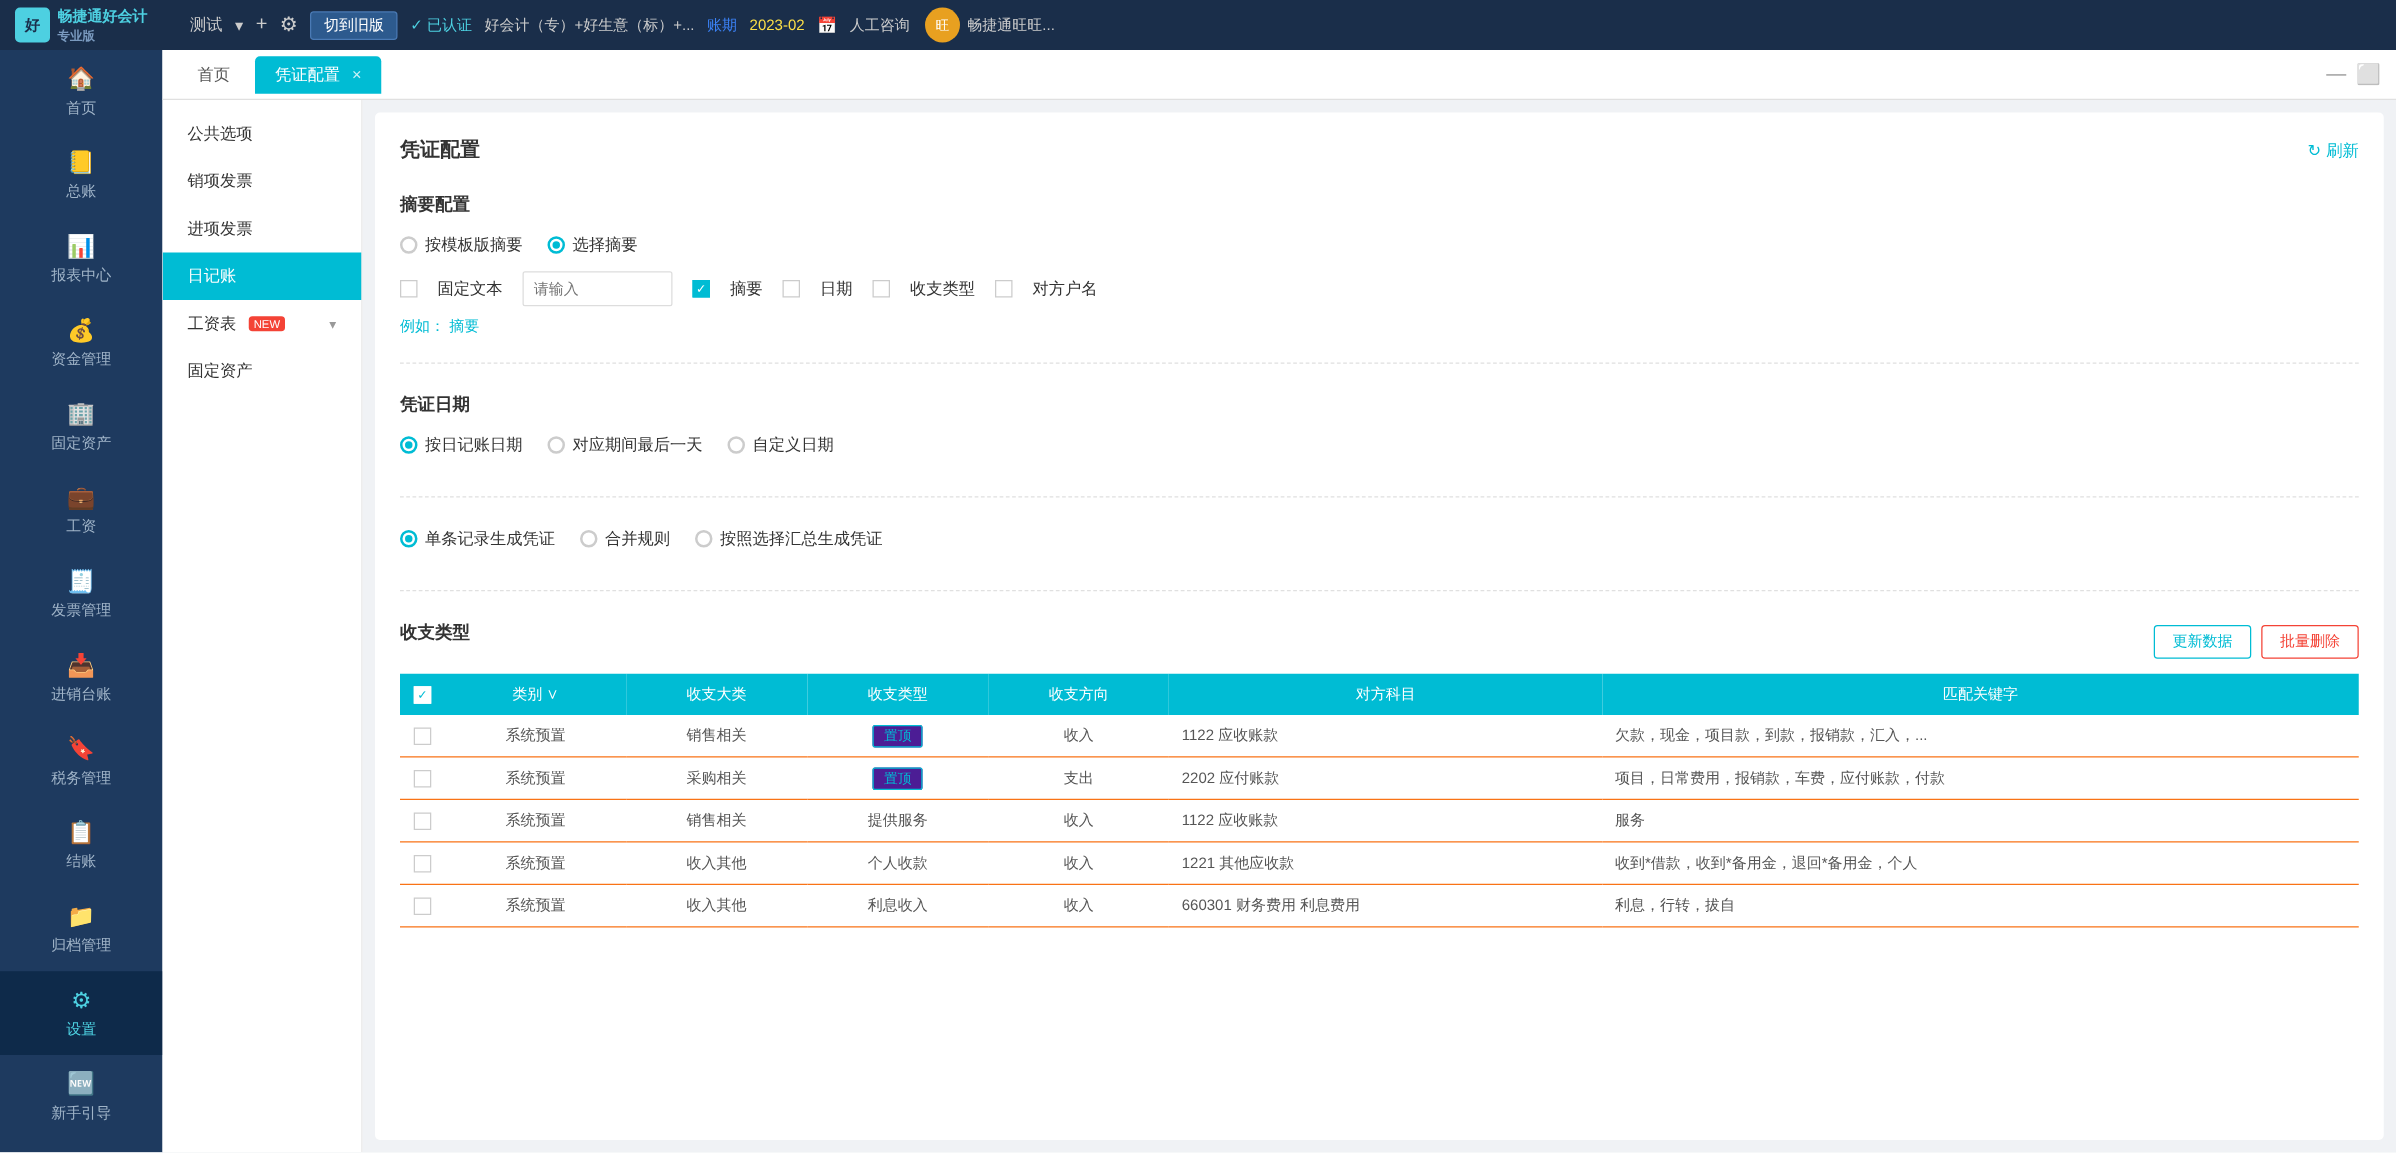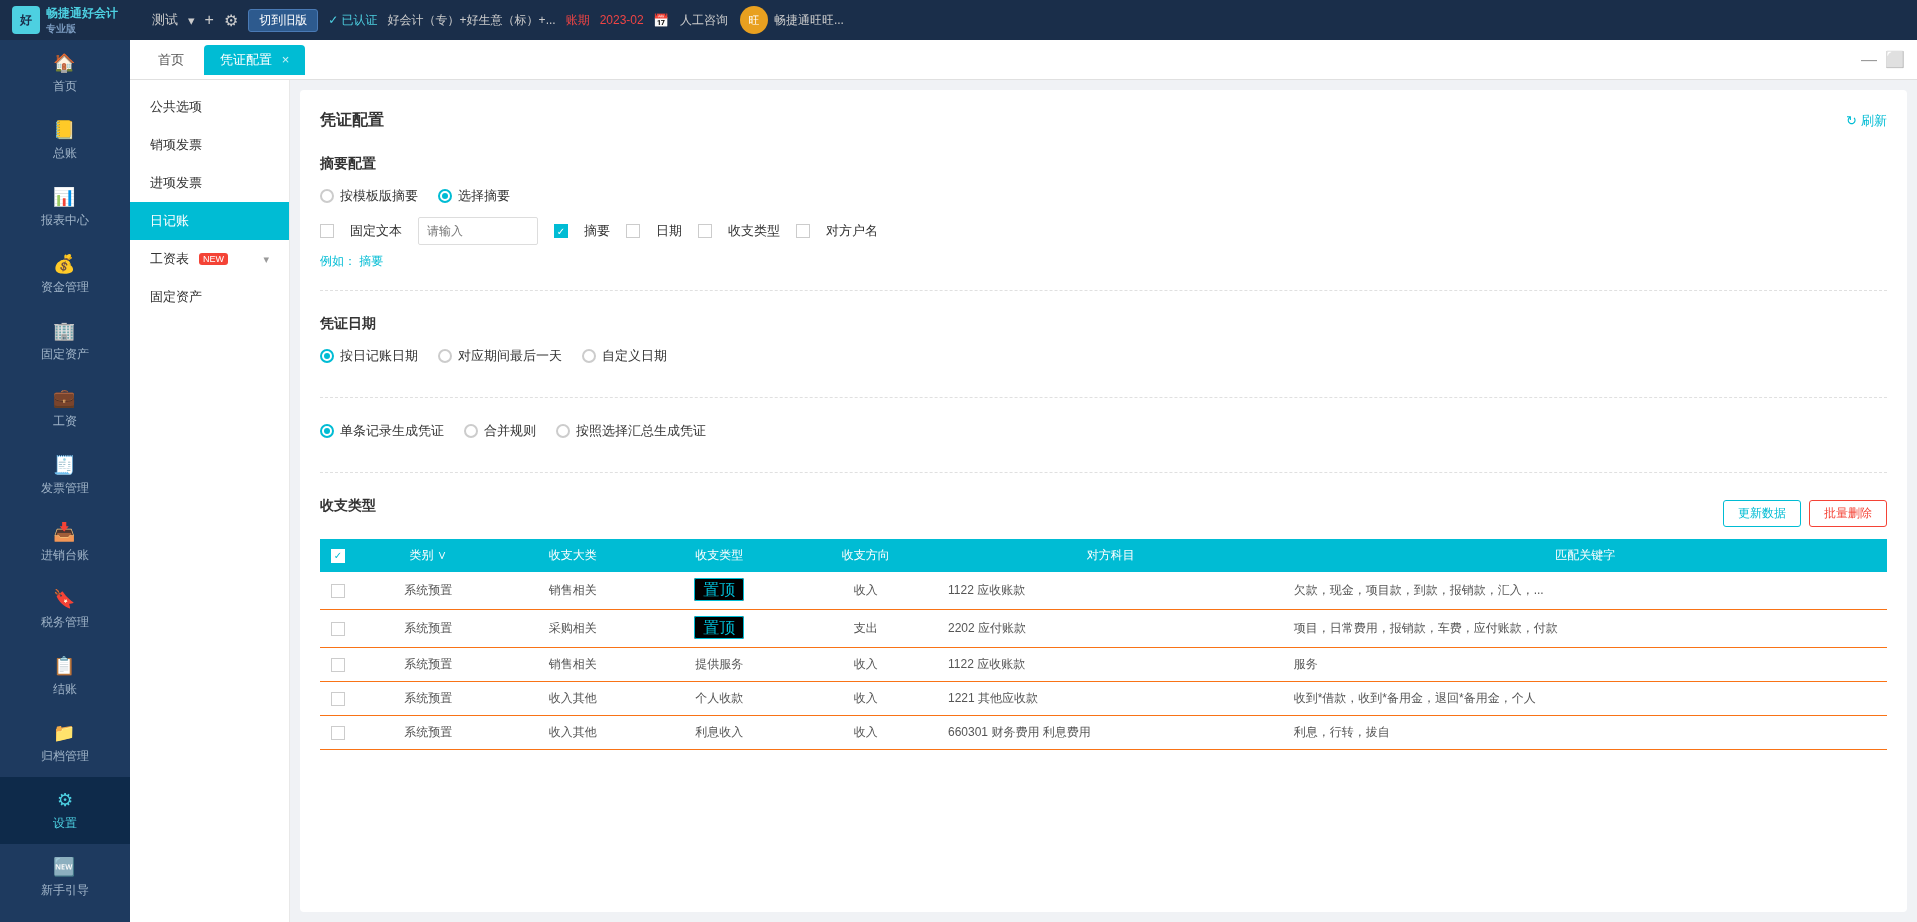--- a/index.html
+++ b/index.html
@@ -78,21 +78,21 @@
     .action-btn { padding: 4px 14px; border: 1px solid #00bcd4; color: #00bcd4; background: #fff; border-radius: 3px; font-size: 12px; cursor: pointer; }
     .action-btn.danger { border-color: #f44336; color: #f44336; }
 
     
     .data-table { width: 100%; border-collapse: collapse; font-size: 12px; }
     .data-table thead tr { background: #00bcd4; color: #fff; }
     .data-table thead th { padding: 8px 10px; text-align: center; font-weight: normal; white-space: nowrap; }
     .data-table tbody tr { background: #fff; border-bottom: 1px solid #f97316; }
     .data-table tbody td { padding: 8px 10px; text-align: center; color: #555; }
     .data-table tbody td.left { text-align: left; }
-    .tag-blue { background: #000000; border: 1px solid #00bcd4; color: #00bcd4; padding: 2px 8px; border-radius: 2px; font-size: 16px; cursor: pointer; }
+    .tag-blue { background: #4c1d95; border: 1px solid #00bcd4; color: #00bcd4; padding: 2px 8px; border-radius: 2px; font-size: 11px; cursor: pointer; }
     .col-checkbox { width: 30px; }
     .th-checkbox { display: flex; justify-content: center; }
 
     
     ::-webkit-scrollbar { width: 6px; }
     ::-webkit-scrollbar-track { background: #f1f1f1; }
     ::-webkit-scrollbar-thumb { background: #ccc; border-radius: 3px; }
   </style>
 </head>
 <body>
@@ -105,22 +105,22 @@
       <div style="font-size:10px;color:#7a9abf;">专业版</div>
     </div>
   </div>
   <span style="color:#ccc;font-size:13px;">测试</span>
   <span style="color:#ccc;cursor:pointer;">▾</span>
   <button style="background:none;border:none;color:#ccc;font-size:16px;cursor:pointer;">+</button>
   <button style="background:none;border:none;color:#ccc;font-size:16px;cursor:pointer;">⚙</button>
   <button class="topbar-btn">切到旧版</button>
   <span class="topbar-certified">✓ 已认证</span>
   <span style="color:#ccc;font-size:12px;">好会计（专）+好生意（标）+...</span>
-  <span style="color:#ef4444;font-size:12px;">账期</span>
-  <span style="color:#ef4444;font-size:12px;">2023-02</span>
+  <span style="color:#3b82f6;font-size:12px;">账期</span>
+  <span style="color:#fde047;font-size:12px;">2023-02</span>
   <span style="color:#ccc;cursor:pointer;">📅</span>
   <div class="topbar-right">
     <span style="color:#ccc;cursor:pointer;">人工咨询</span>
     <div class="topbar-user">
       <div class="avatar">旺</div>
       <span>畅捷通旺旺...</span>
     </div>
   </div>
 </div>
 

